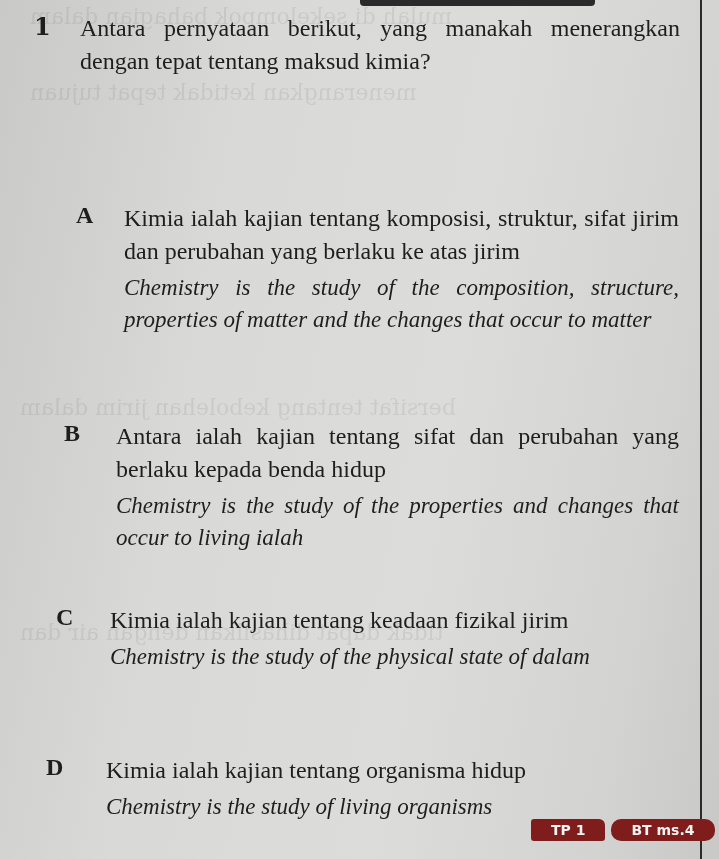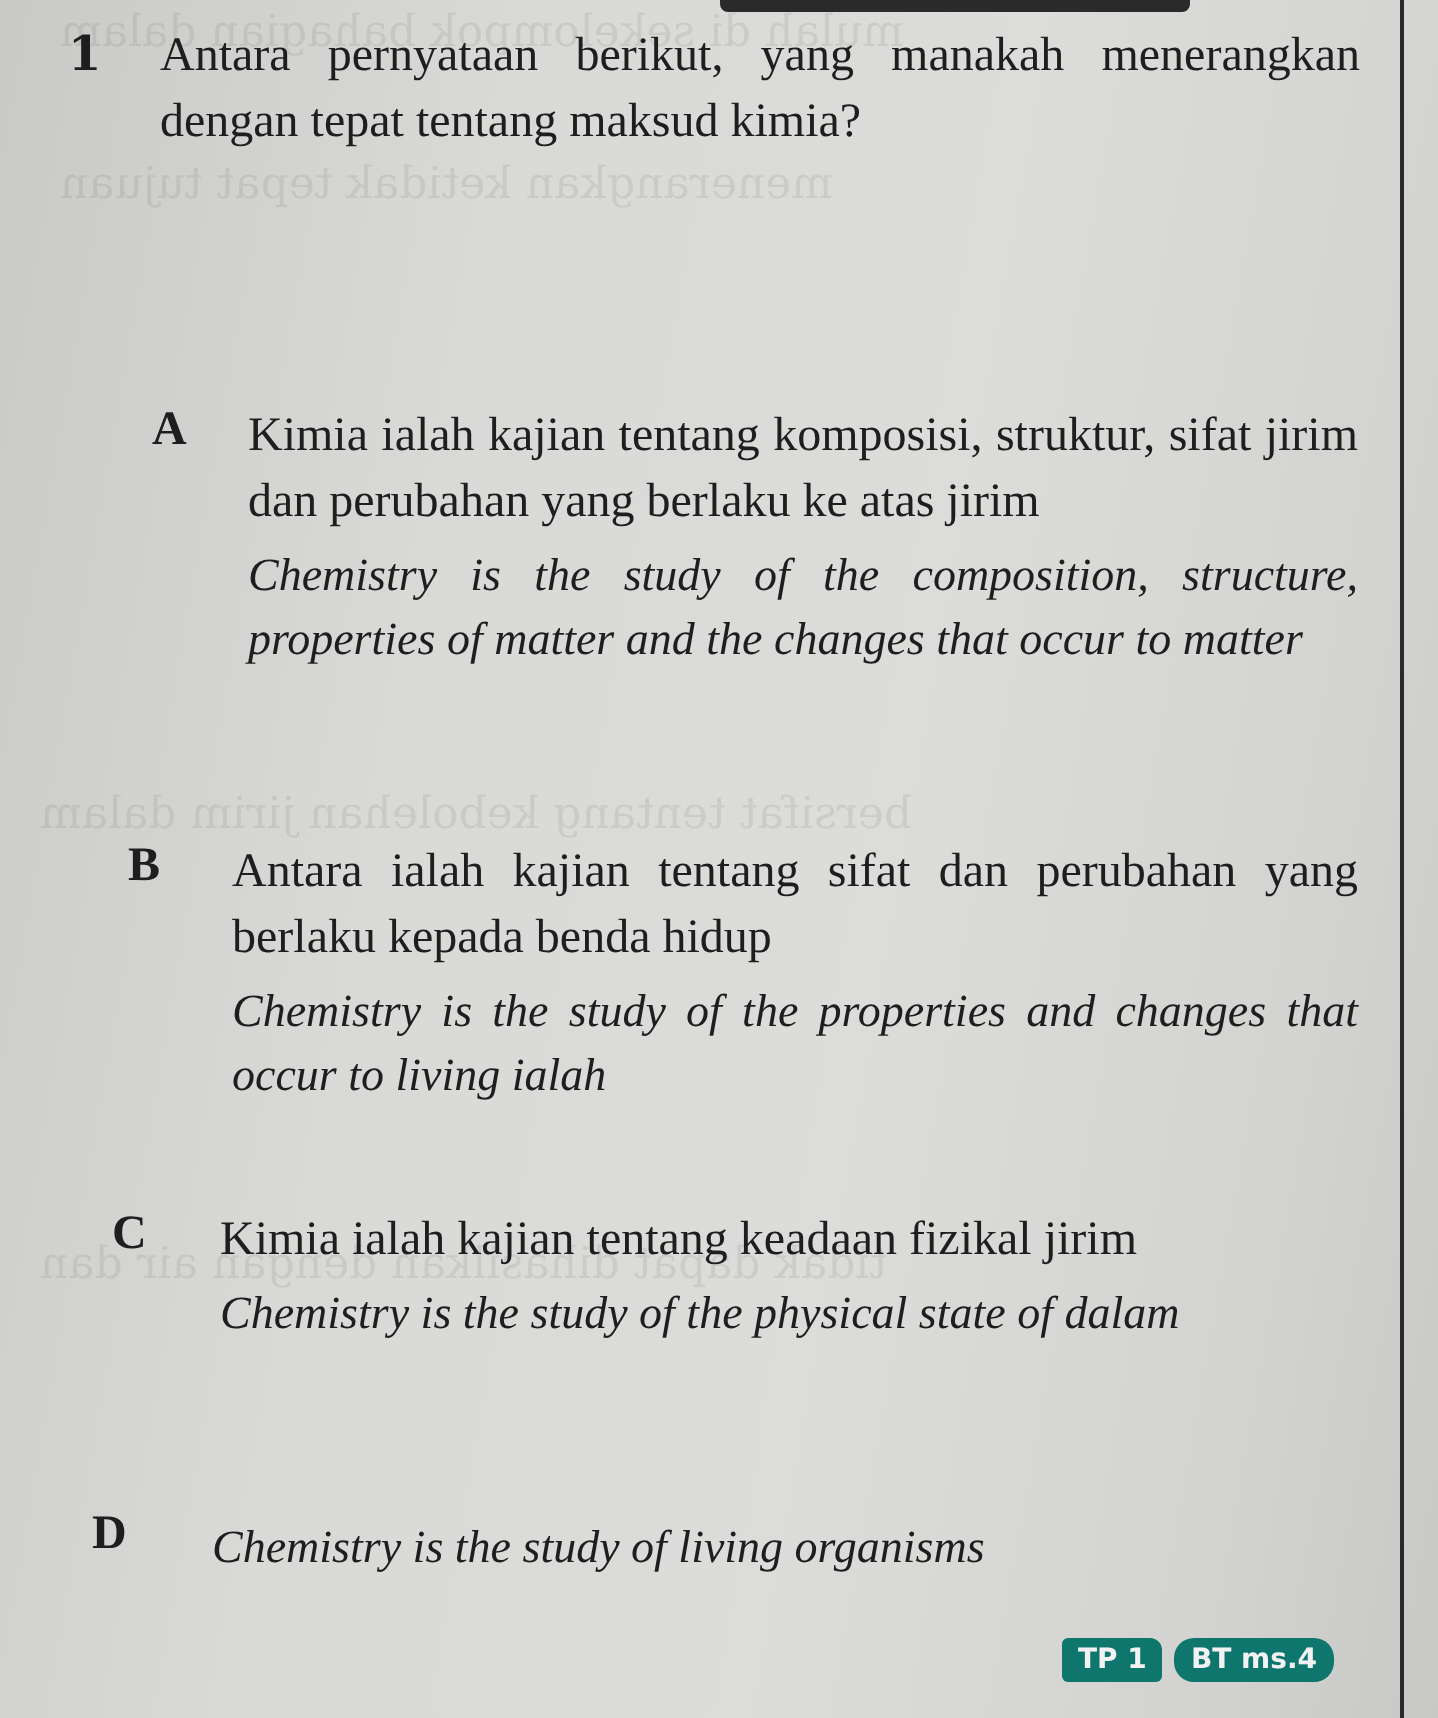--- a/index.html
+++ b/index.html
@@ -41,21 +41,21 @@
   .opt-letter {
     position: absolute; font-weight: bold; font-size: 24px; font-family: "Liberation Serif", serif;
   }
   .opt-body { position: absolute; }
   .opt-body .english { margin-top: 4px; font-style: italic; }
   .tags {
     position: absolute; top: 819px; left: 531px; display: flex; gap: 6px;
   }
   .tag {
     font-family: "DejaVu Sans", sans-serif; font-weight: bold; font-size: 14px;
-    color: #f2f2f2; background: #0f766e; padding: 2px 8px; line-height: 18px;
+    color: #f2f2f2; background: #7f1d1d; padding: 2px 20px; line-height: 18px;
   }
   .tag.tp { border-radius: 3px 6px 3px 3px; }
   .tag.bt { border-radius: 10px; }
 </style>
 </head>
 <body>
 
 <div class="top-bar"></div>
 <div class="right-rule"></div>
 
@@ -91,20 +91,21 @@
     <div class="opt-letter" style="left:22px;top:0;">C</div>
     <div class="opt-body" style="left:76px;top:0;width:568px;">
       <div class="malay">Kimia ialah kajian tentang keadaan fizikal jirim</div>
       <div class="english">Chemistry is the study of the physical state of dalam</div>
     </div>
   </div>
 
   <div class="option" style="left:0;top:742px;">
     <div class="opt-letter" style="left:12px;top:0;">D</div>
     <div class="opt-body" style="left:72px;top:0;width:600px;">
+      <div class="malay" style="text-align:left;">Kimia ialah kajian tentang organisma hidup</div>
       <div class="english" style="text-align:left;">Chemistry is the study of living organisms</div>
     </div>
   </div>
 </div>
 
 <div class="tags">
   <span class="tag tp">TP 1</span>
   <span class="tag bt">BT ms.4</span>
 </div>
 

